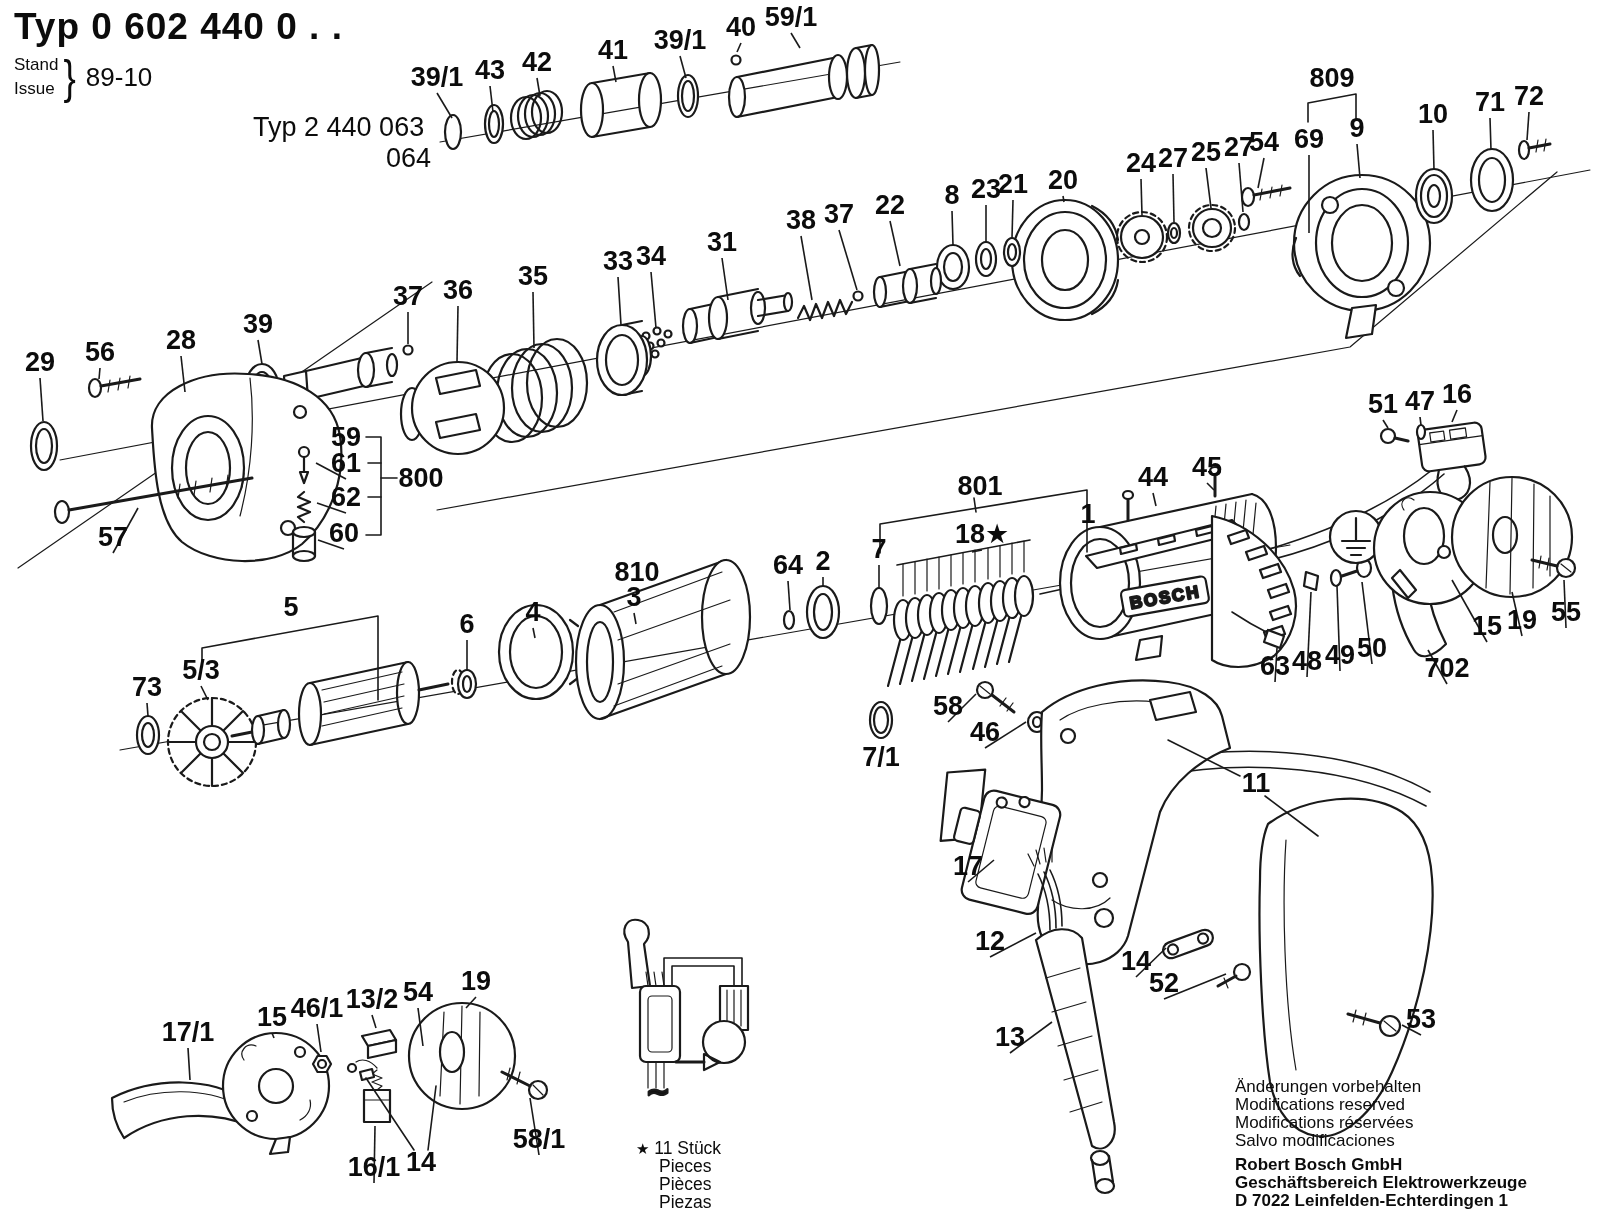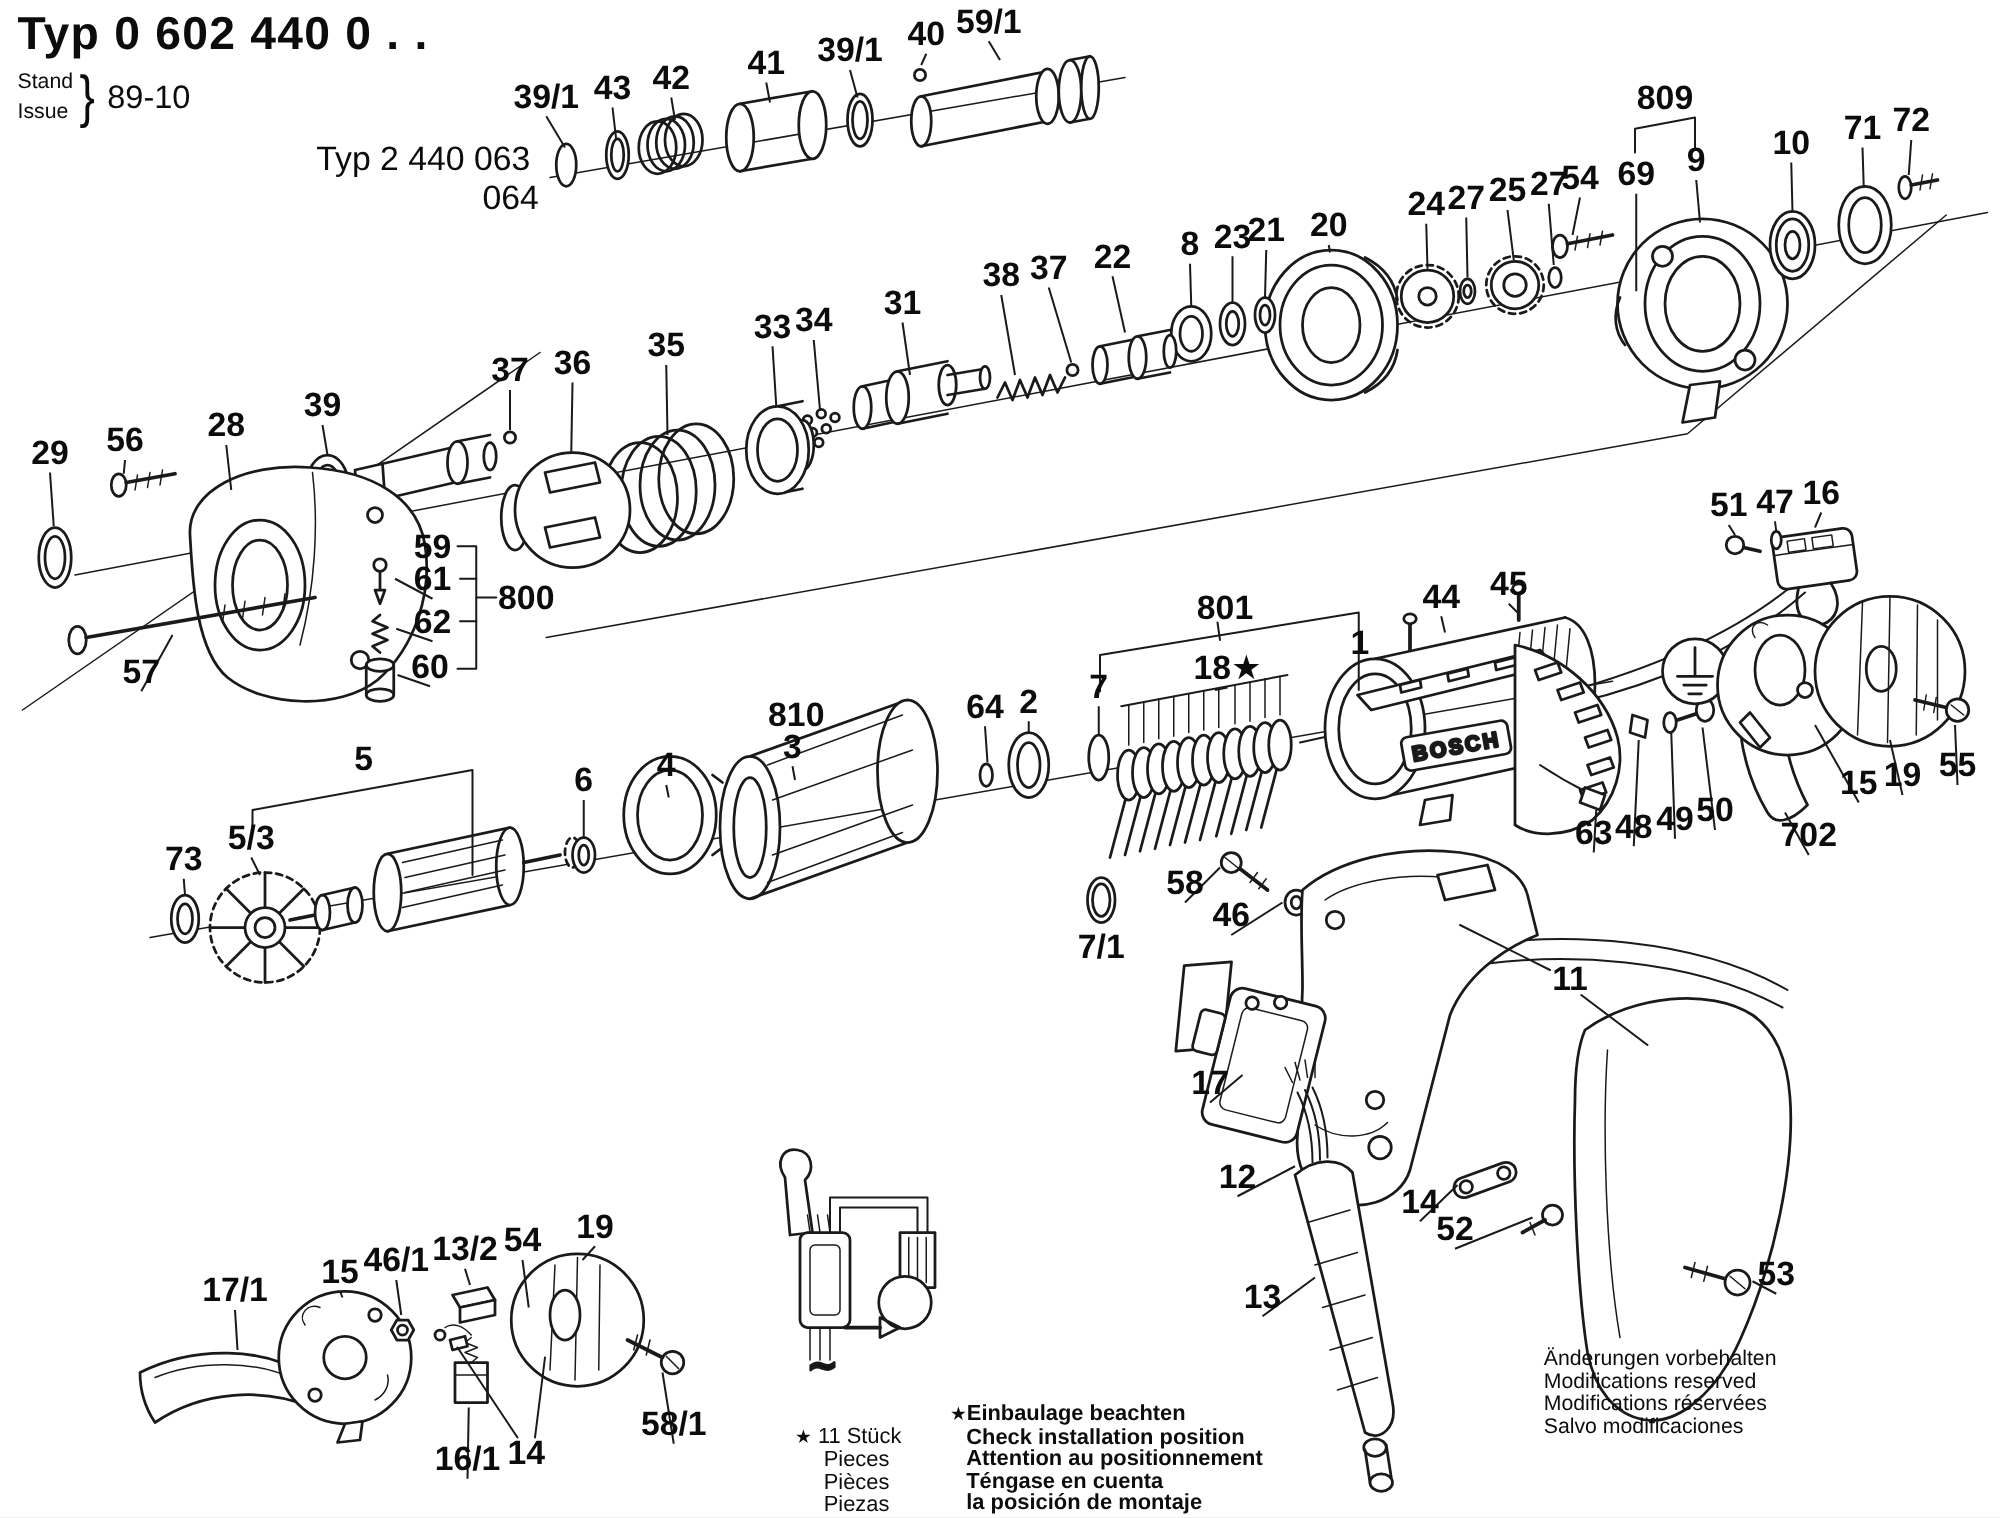--- a/index.html
+++ b/index.html
@@ -794,32 +794,28 @@
 
   <div class="legend legend-qty">
     <div class="first"><span class="star">★</span>
       <span>11 Stück</span></div>
     <div class="rest">
         <div class="">Pieces</div>
         <div class="">Pièces</div>
         <div class="">Piezas</div>
       </div>
   </div>
-  <div class="legend legend-note">
-    <div class="first"><span class="star">★</span><span>Einbaulage beachten</span></div>
-    <div class="rest">
-        <div class="">Check installation position</div>
-        <div class="">Attention au positionnement</div>
-        <div class="">Téngase en cuenta</div>
-        <div class="">la posición de montaje</div>
-      </div>
-  </div>
 
   <div class="footer">
     <div class="notes">
         <div class="">Änderungen vorbehalten</div>
         <div class="">Modifications reserved</div>
         <div class="">Modifications réservées</div>
         <div class="">Salvo modificaciones</div>
       </div>
+    <div class="company">
+        <div class="">Robert Bosch GmbH</div>
+        <div class="">Geschäftsbereich Elektrowerkzeuge</div>
+        <div class="">D 7022 Leinfelden-Echterdingen 1</div>
+      </div>
   </div>
 
 </div>
 
 </body></html>

